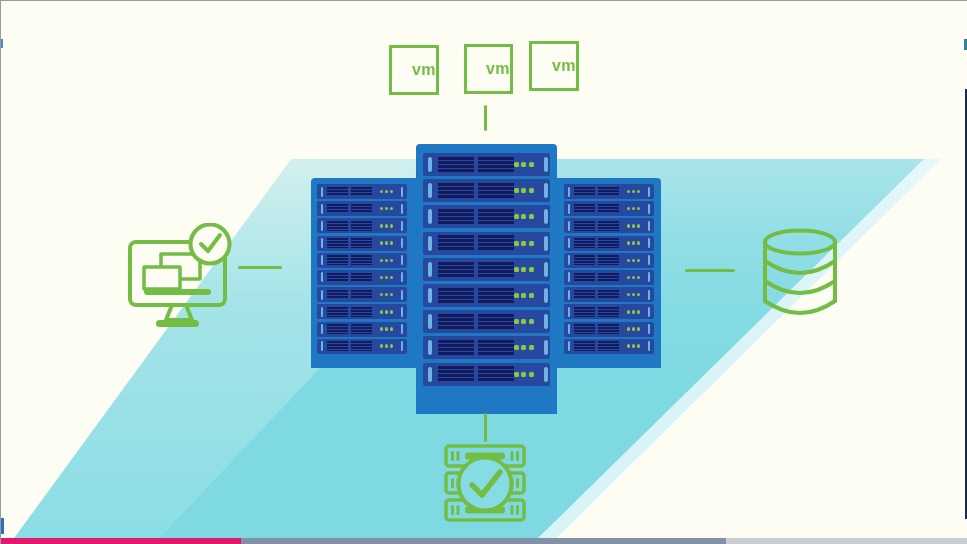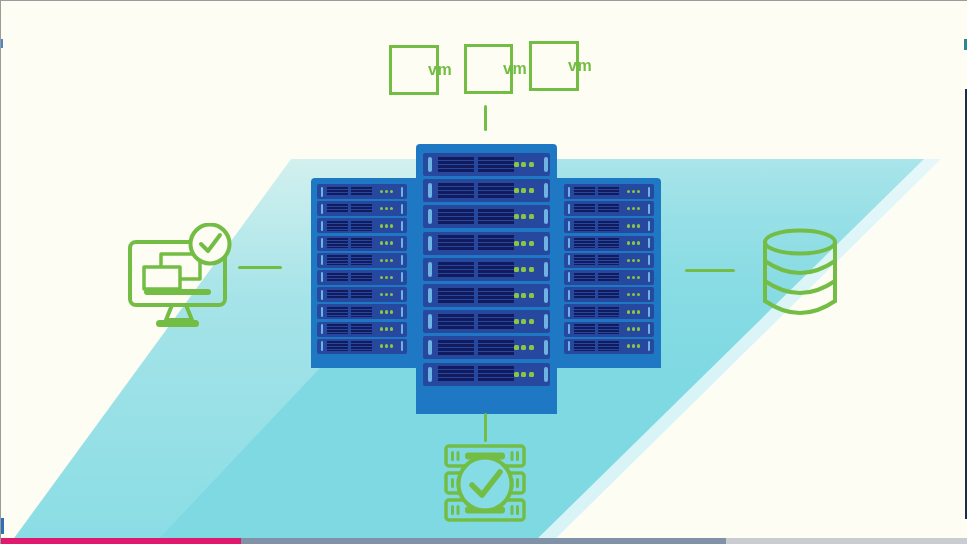--- a/index.html
+++ b/index.html
@@ -37,21 +37,21 @@
     background:repeating-linear-gradient(to bottom,var(--stripe_navy) 0 1.8px,transparent 1.8px 3.1px);}
   .rack.sideL .stripes.s2,.rack.sideR .stripes.s2{margin-left:3px;}
   .leds{display:flex;margin-left:auto;align-items:center;}
   .rack.center .leds{margin-right:4px;}
   .rack.sideL .leds,.rack.sideR .leds{margin-right:3px;}
   .leds i{display:block;background:var(--led_green);border-radius:1.5px;}
   .rack.center .leds i{width:5px;height:5px;margin-right:2.5px;}
   .rack.sideL .leds i,.rack.sideR .leds i{width:3.5px;height:3.5px;margin-right:1.5px;}
   
   .vmbox{position:absolute;border:3px solid var(--green);display:flex;align-items:center;
-         justify-content:flex-start;z-index:4;box-sizing:border-box;padding-left:36px;}
+         justify-content:flex-end;z-index:4;box-sizing:border-box;}
   .vmbox span{color:var(--green);font-weight:bold;font-size:16px;letter-spacing:.5px;}
   #vm1{left:388px;top:44px;width:50px;height:50px;}
   #vm2{left:463px;top:43px;width:49px;height:50px;}
   #vm3{left:528px;top:40px;width:50px;height:50px;}
   
   .conn{position:absolute;background:var(--green);border-radius:2px;z-index:4;}
   #conn-top{left:483px;top:104px;width:3px;height:26px;}
   #conn-left{left:237px;top:265px;width:44px;height:3px;}
   #conn-right{left:684px;top:268px;width:50px;height:3px;}
   #conn-bottom{left:483px;top:412px;width:3px;height:29px;}

